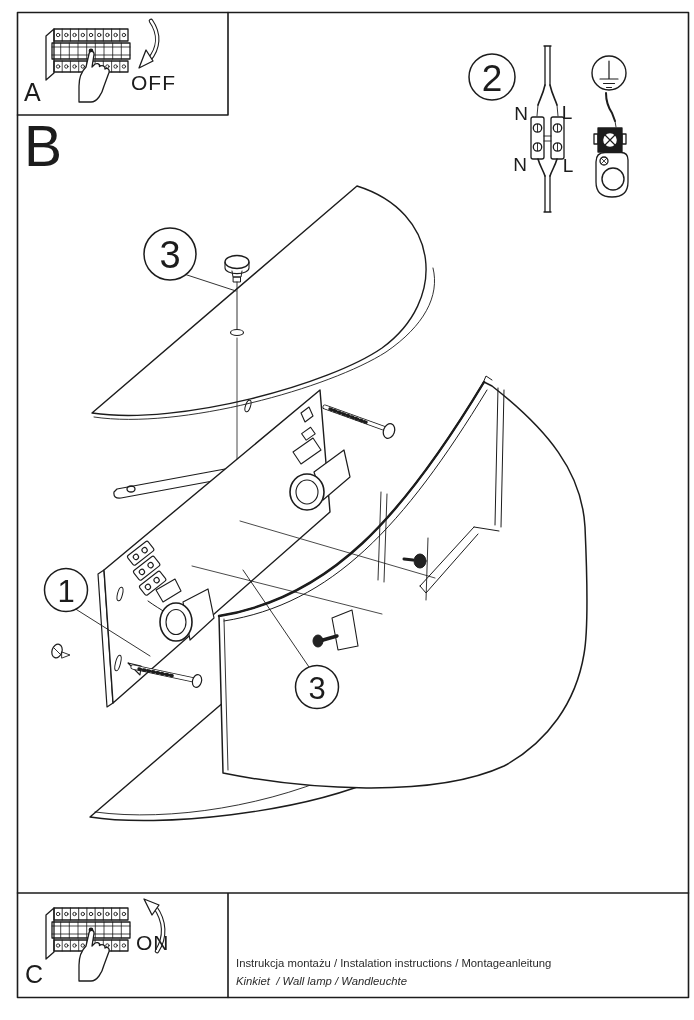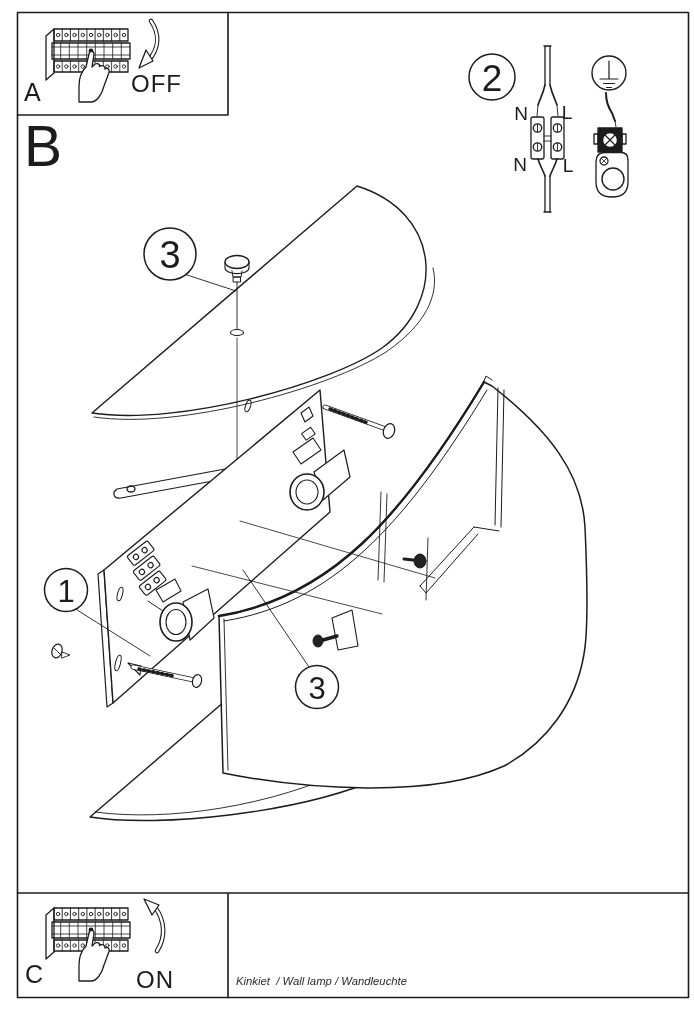--- a/index.html
+++ b/index.html
@@ -6,21 +6,21 @@
   .page{
     position:relative;width:694px;height:1020px;background:#fff;
     font-family:"Liberation Sans","DejaVu Sans",sans-serif;color:#1c1c1c;
     overflow:hidden;margin:0 auto;
   }
   .art{position:absolute;left:0;top:0;width:694px;height:1020px;}
   .lbl{position:absolute;line-height:1;color:#1c1c1c;white-space:pre;}
   .ctr{transform:translate(-50%,-50%);text-align:center;}
   .letterA,.letterC{font-size:25px;}
   .letterB{font-size:57px;}
-  .state{font-size:24px;letter-spacing:1px;}
+  .state{font-size:21px;letter-spacing:1px;}
   .nl{font-size:19px;}
   .num2{font-size:37px;}
   .num-big{font-size:38px;}
   .num-sm{font-size:31px;}
   .footer-line{font-size:11.3px;color:#2a2a2a;}
 </style>
 </head>
 <body>
 
 <div class="page">
@@ -272,17 +272,18 @@
   <div class="lbl ctr nl" style="left:521px;top:113px;">N</div>
   <div class="lbl ctr nl" style="left:567px;top:112px;">L</div>
   <div class="lbl ctr nl" style="left:520px;top:164px;">N</div>
   <div class="lbl ctr nl" style="left:568px;top:165px;">L</div>
 
   <div class="lbl ctr num-big" style="left:170px;top:255px;">3</div>
   <div class="lbl ctr num-sm" style="left:66px;top:591px;">1</div>
   <div class="lbl ctr num-sm" style="left:317px;top:688px;">3</div>
 
   <div class="lbl letterC" style="left:25px;top:962px;">C</div>
-  <div class="lbl state" style="left:136px;top:932px;margin-top:36px;">ON</div>
-
+  <div class="lbl state" style="left:136px;top:932px;">ON</div>
+
+  <div class="lbl footer-line" style="left:236px;top:958px;">Instrukcja montażu / Instalation instructions / Montageanleitung</div>
   <div class="lbl footer-line" style="left:236px;top:976px;font-style:italic;">Kinkiet  / Wall lamp / Wandleuchte</div>
 
 </div>
 
 </body></html>

